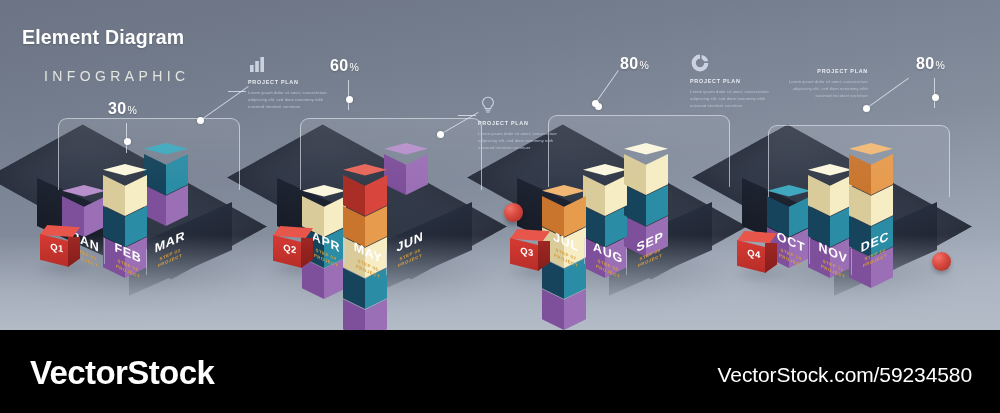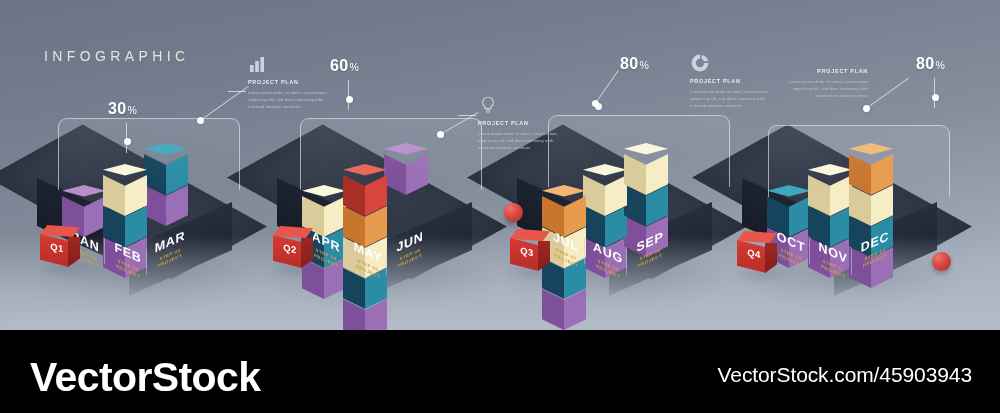--- a/index.html
+++ b/index.html
@@ -159,33 +159,34 @@
     filter:blur(2px);
   }
 
   
   #footer {
     position:absolute; left:0; top:330px; width:1000px; height:83px;
     background:#000000;
   }
   #vs-logo {
     position:absolute; left:30px; top:24px;
-    font-size:41px; font-weight:bold; color:#ffffff; letter-spacing:-.6px;
+    font-size:33px; font-weight:bold; color:#ffffff; letter-spacing:-.6px;
   }
   #vs-url {
     position:absolute; right:28px; top:33px;
     font-size:21px; color:#ffffff; letter-spacing:-.1px;
   }
 </style>
 </head>
 <body>
 
 <div id="canvas">
 
   <div id="title-block">
+    <div id="title-main">Element Diagram</div>
     <div id="title-sub">INFOGRAPHIC</div>
   </div>
 
   <div id="groups-layer">
       <div class="plat-shadow" style="left: 26px; top: 246px;"></div>
       <div class="platform" style="left: 40px; top: 150px; width: 175px; height: 120px;">
         <div class="plat-top" style="left: 12px; top: -23px;"></div>
         <div class="plat-front-l" style="left: -3px; top: 28px;"></div>
         <div class="plat-front-r" style="left: 89px; top: 52px;"></div>
       </div>
@@ -543,14 +544,14 @@
         <div class="q-text">Q4</div>
       </div>
       <div class="sph-shadow" style="left: 928px; top: 267px;"></div>
       <div class="sphere" style="left: 932px; top: 252px; z-index: 500;"></div>
     </div>
 
 </div>
 
 <div id="footer">
   <div id="vs-logo">VectorStock</div>
-  <div id="vs-url">VectorStock.com/45903943</div>
+  <div id="vs-url">VectorStock.com/59234580</div>
 </div>
 
 </body></html>

